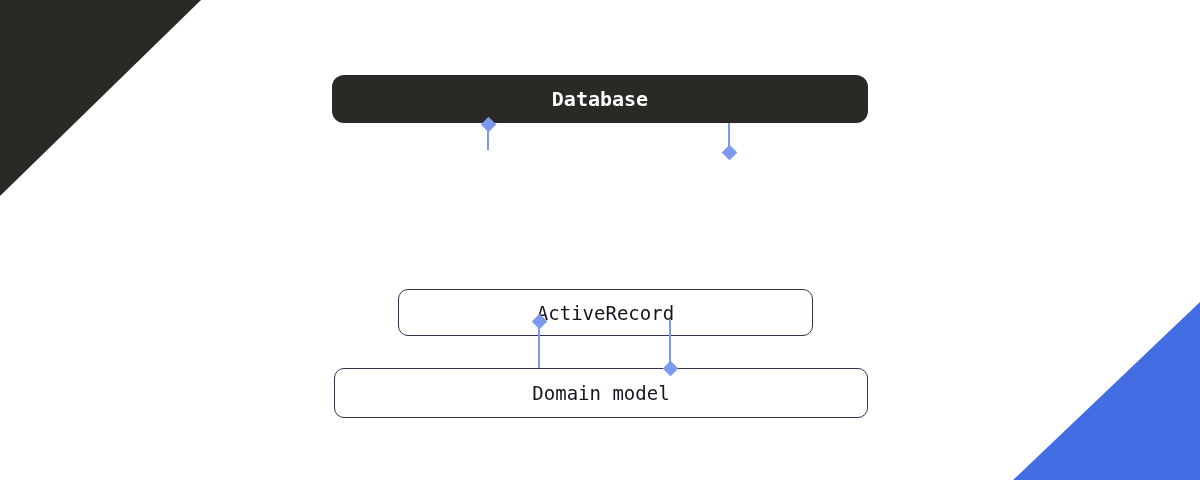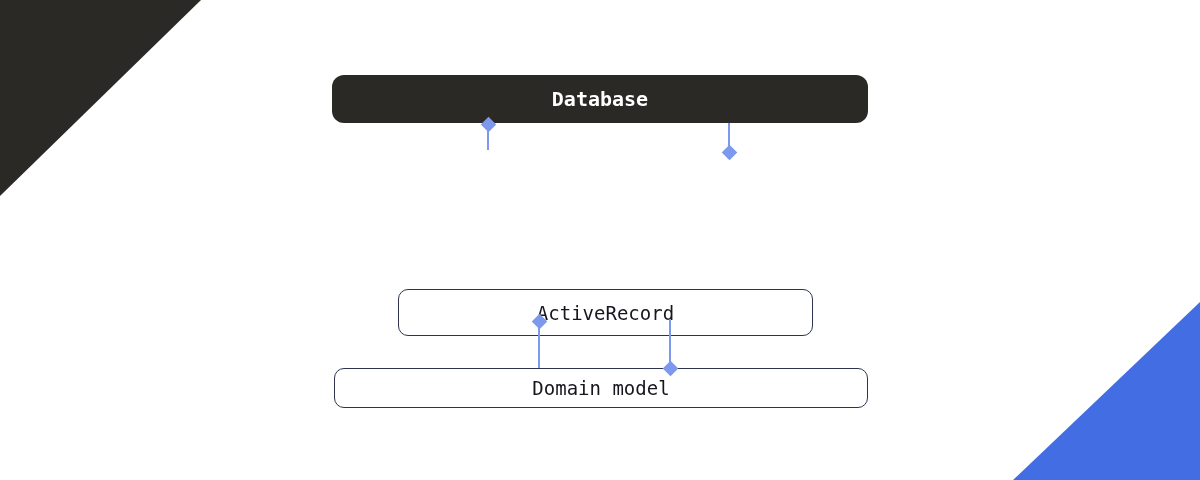--- a/index.html
+++ b/index.html
@@ -28,21 +28,21 @@
   .node-database{
     left:332px;top:75px;width:536px;height:48px;
     background:var(--dark);color:var(--text-light);
     border-radius:12px;font-size:20px;font-weight:bold;
   }
   .node-active-record{
     left:398px;top:273px;width:415px;height:47px;
     border:1.5px solid var(--node-border);border-radius:10px;font-size:19px;margin-top:16px;
   }
   .node-domain-model{
-    left:334px;top:368px;width:534px;height:40px;
+    left:334px;top:368px;width:534px;height:50px;
     border:1.5px solid var(--node-border);border-radius:10px;font-size:19px;
   }
   
   .group-orm{
     position:absolute;left:332px;top:152px;width:536px;height:188px;
   }
   .group-orm svg{position:absolute;left:0;top:0;}
   .group-orm .orm-border{
     fill:none;stroke:var(--dashed-border);stroke-width:2;
   }

